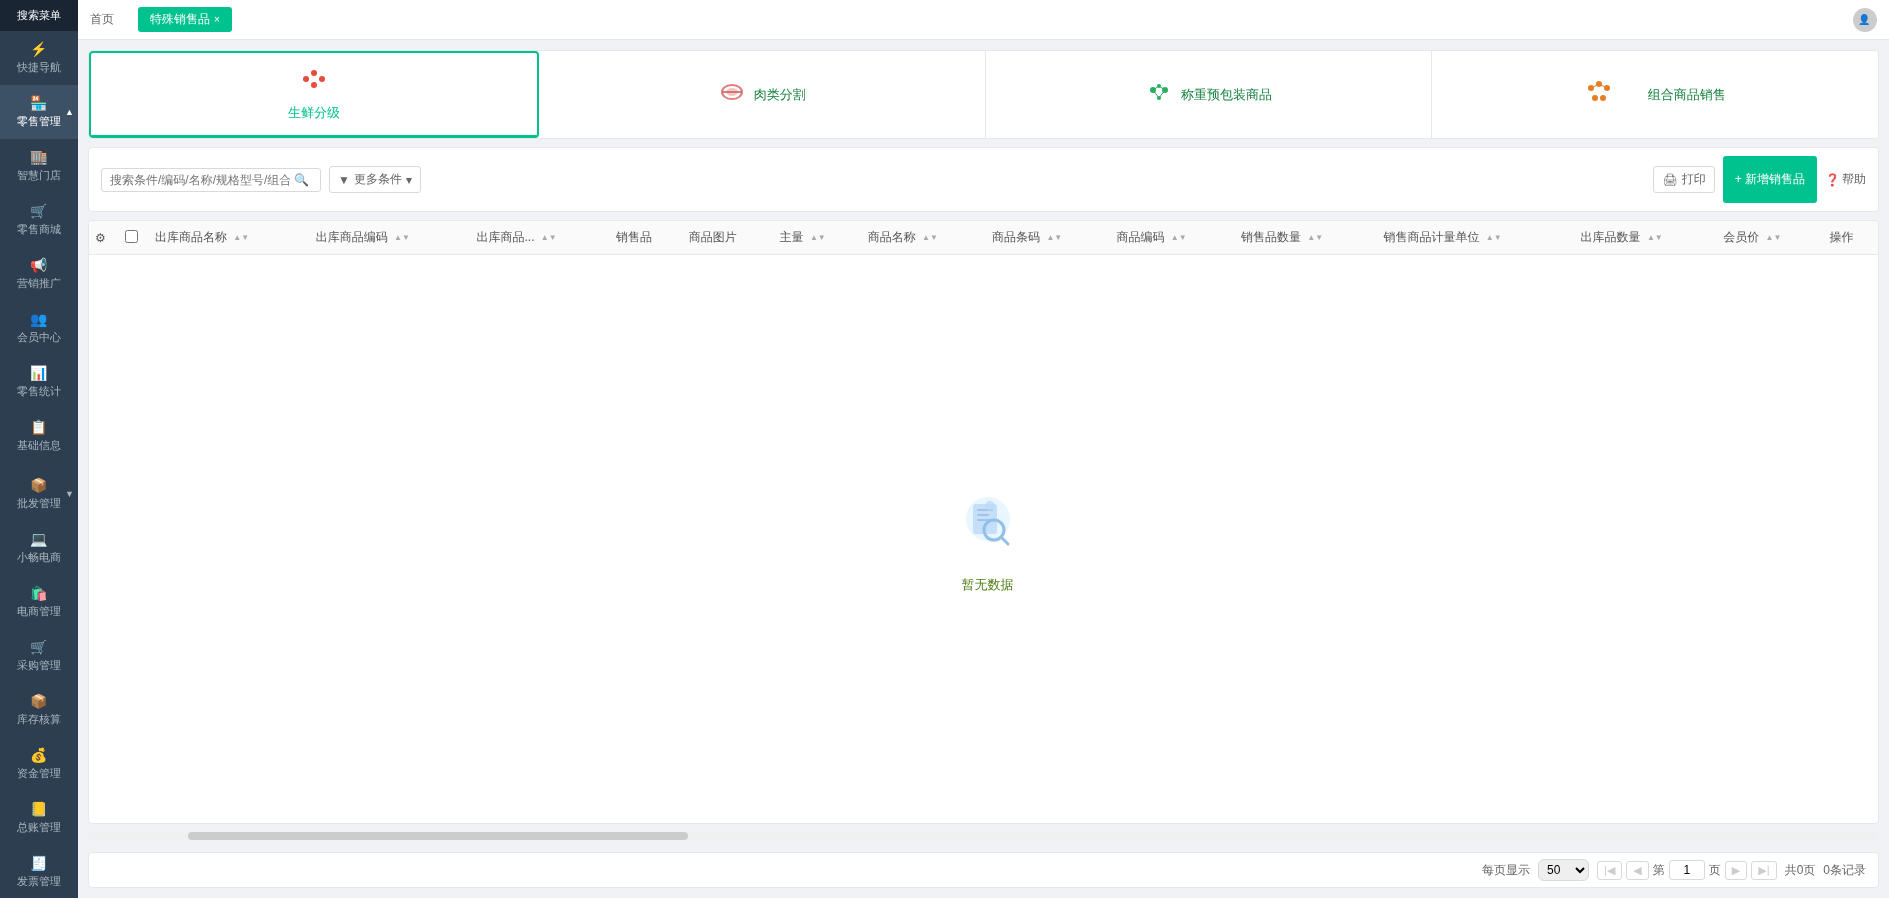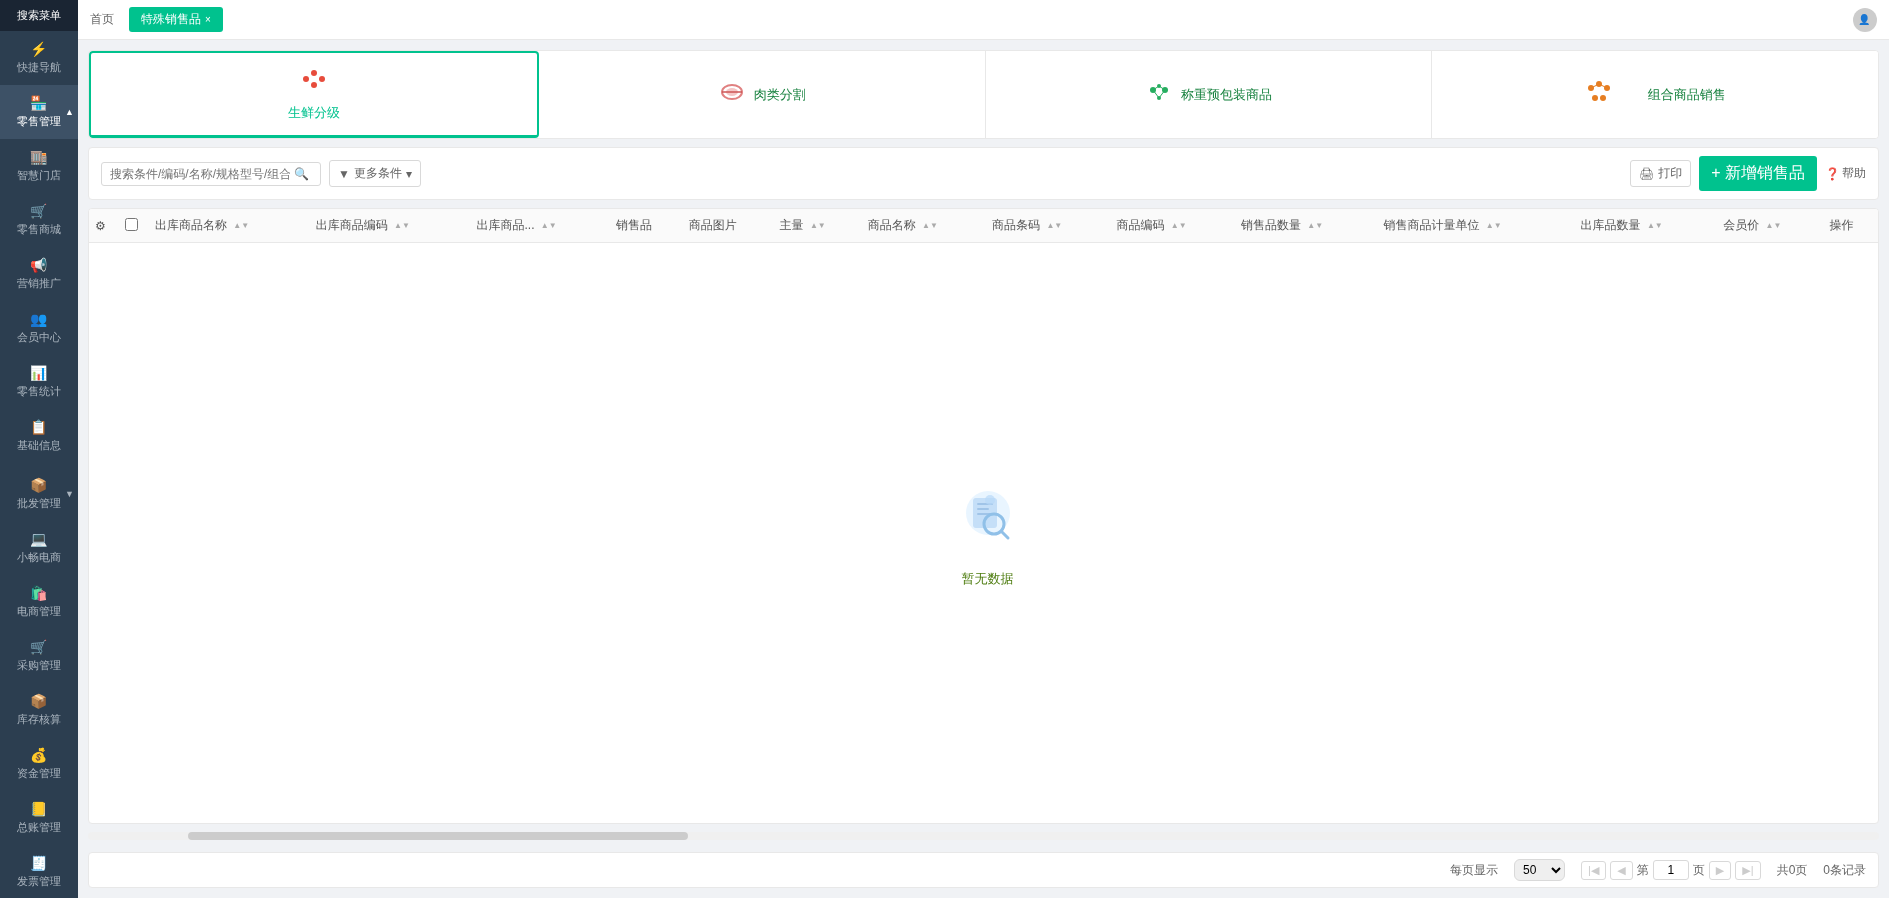--- a/index.html
+++ b/index.html
@@ -60,21 +60,21 @@
     }
 
     
     .top-bar {
       background: #fff;
       display: flex;
       align-items: center;
       padding: 0 12px;
       height: 40px;
       border-bottom: 1px solid #e8e8e8;
-      gap: 15px;
+      gap: 24px;
     }
     .top-bar-home {
       color: #666;
       font-size: 12px;
       cursor: pointer;
     }
     .top-bar-tab {
       background: #00c28e;
       color: #fff;
       padding: 4px 12px;
@@ -206,23 +206,23 @@
       color: #666;
       cursor: pointer;
       font-size: 12px;
       padding: 4px 8px;
       border: 1px solid #d9d9d9;
       border-radius: 3px;
     }
     .add-btn {
       background: #00c28e;
       color: #fff;
-      padding: 7px 12px;
+      padding: 15px 12px;
       border-radius: 3px;
-      font-size: 16px;
+      font-size: 12px;
       cursor: pointer;
       border: none;
       display: flex;
       align-items: center;
       gap: 4px;
     }
     .help-btn {
       color: #666;
       cursor: pointer;
       font-size: 12px;
@@ -288,21 +288,21 @@
 
     
     .pagination-bar {
       background: #fff;
       border: 1px solid #e8e8e8;
       border-radius: 4px;
       display: flex;
       align-items: center;
       justify-content: flex-end;
       padding: 6px 12px;
-      gap: 16px;
+      gap: 8px;
       font-size: 12px;
       color: #666;
     }
     .pagination-bar select {
       border: 1px solid #d9d9d9;
       border-radius: 6px;
       padding: 2px 4px;
       font-size: 12px;
     }
     .page-nav {

